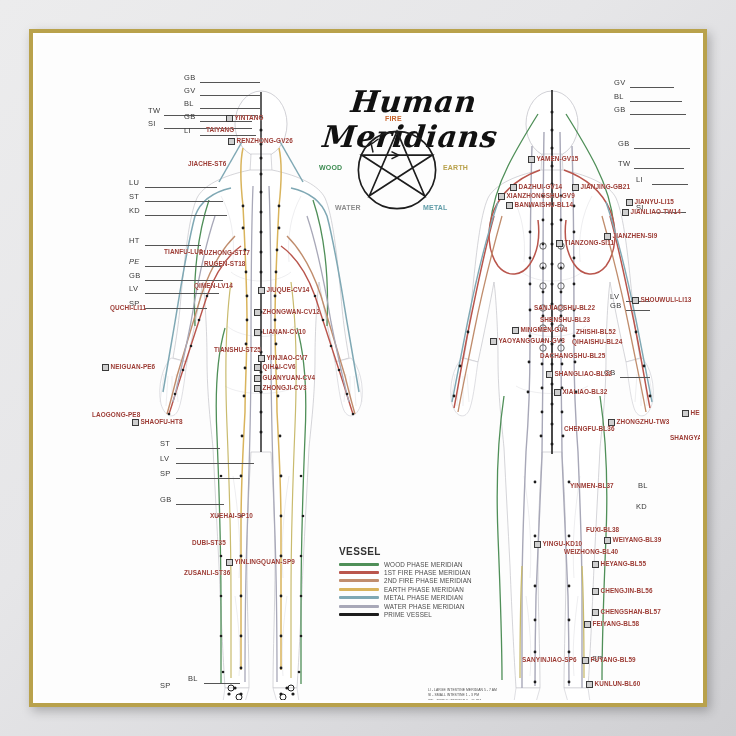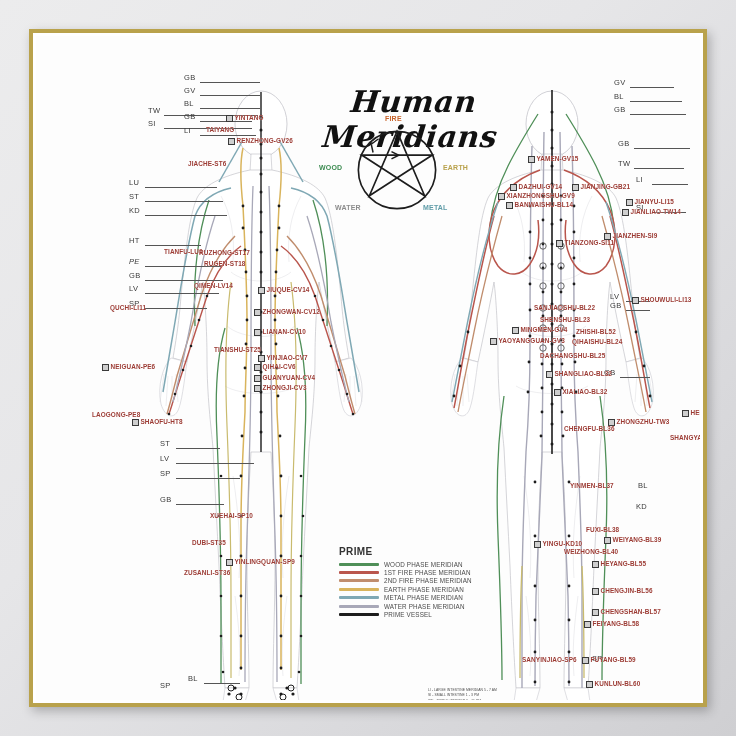--- a/index.html
+++ b/index.html
@@ -663,21 +663,21 @@
         <div class="pt" style="left: 556px; top: 524px;"><span class="sq"></span><span>HEYANG-BL55</span></div>
         <div class="pt" style="left: 556px; top: 551px;"><span class="sq"></span><span>CHENGJIN-BL56</span></div>
         <div class="pt" style="left: 556px; top: 572px;"><span class="sq"></span><span>CHENGSHAN-BL57</span></div>
         <div class="pt" style="left: 548px; top: 584px;"><span class="sq"></span><span>FEIYANG-BL58</span></div>
         <div class="pt" style="left: 486px; top: 620px;"><span>SANYINJIAO-SP6</span></div>
         <div class="pt" style="left: 546px; top: 620px;"><span class="sq"></span><span>FUYANG-BL59</span></div>
         <div class="pt" style="left: 550px; top: 644px;"><span class="sq"></span><span>KUNLUN-BL60</span></div>
       </div>
 
     <div class="legend">
-      <h4>PRIME</h4>
+      <h4>VESSEL</h4>
       <div id="legend-rows">
           <div class="lg-row">
             <span class="lg-swatch" style="background: rgb(79, 143, 88);"></span>
             <span class="lg-text">WOOD PHASE MERIDIAN</span>
           </div>
           <div class="lg-row">
             <span class="lg-swatch" style="background: rgb(185, 85, 76);"></span>
             <span class="lg-text">1ST FIRE PHASE MERIDIAN</span>
           </div>
           <div class="lg-row">

